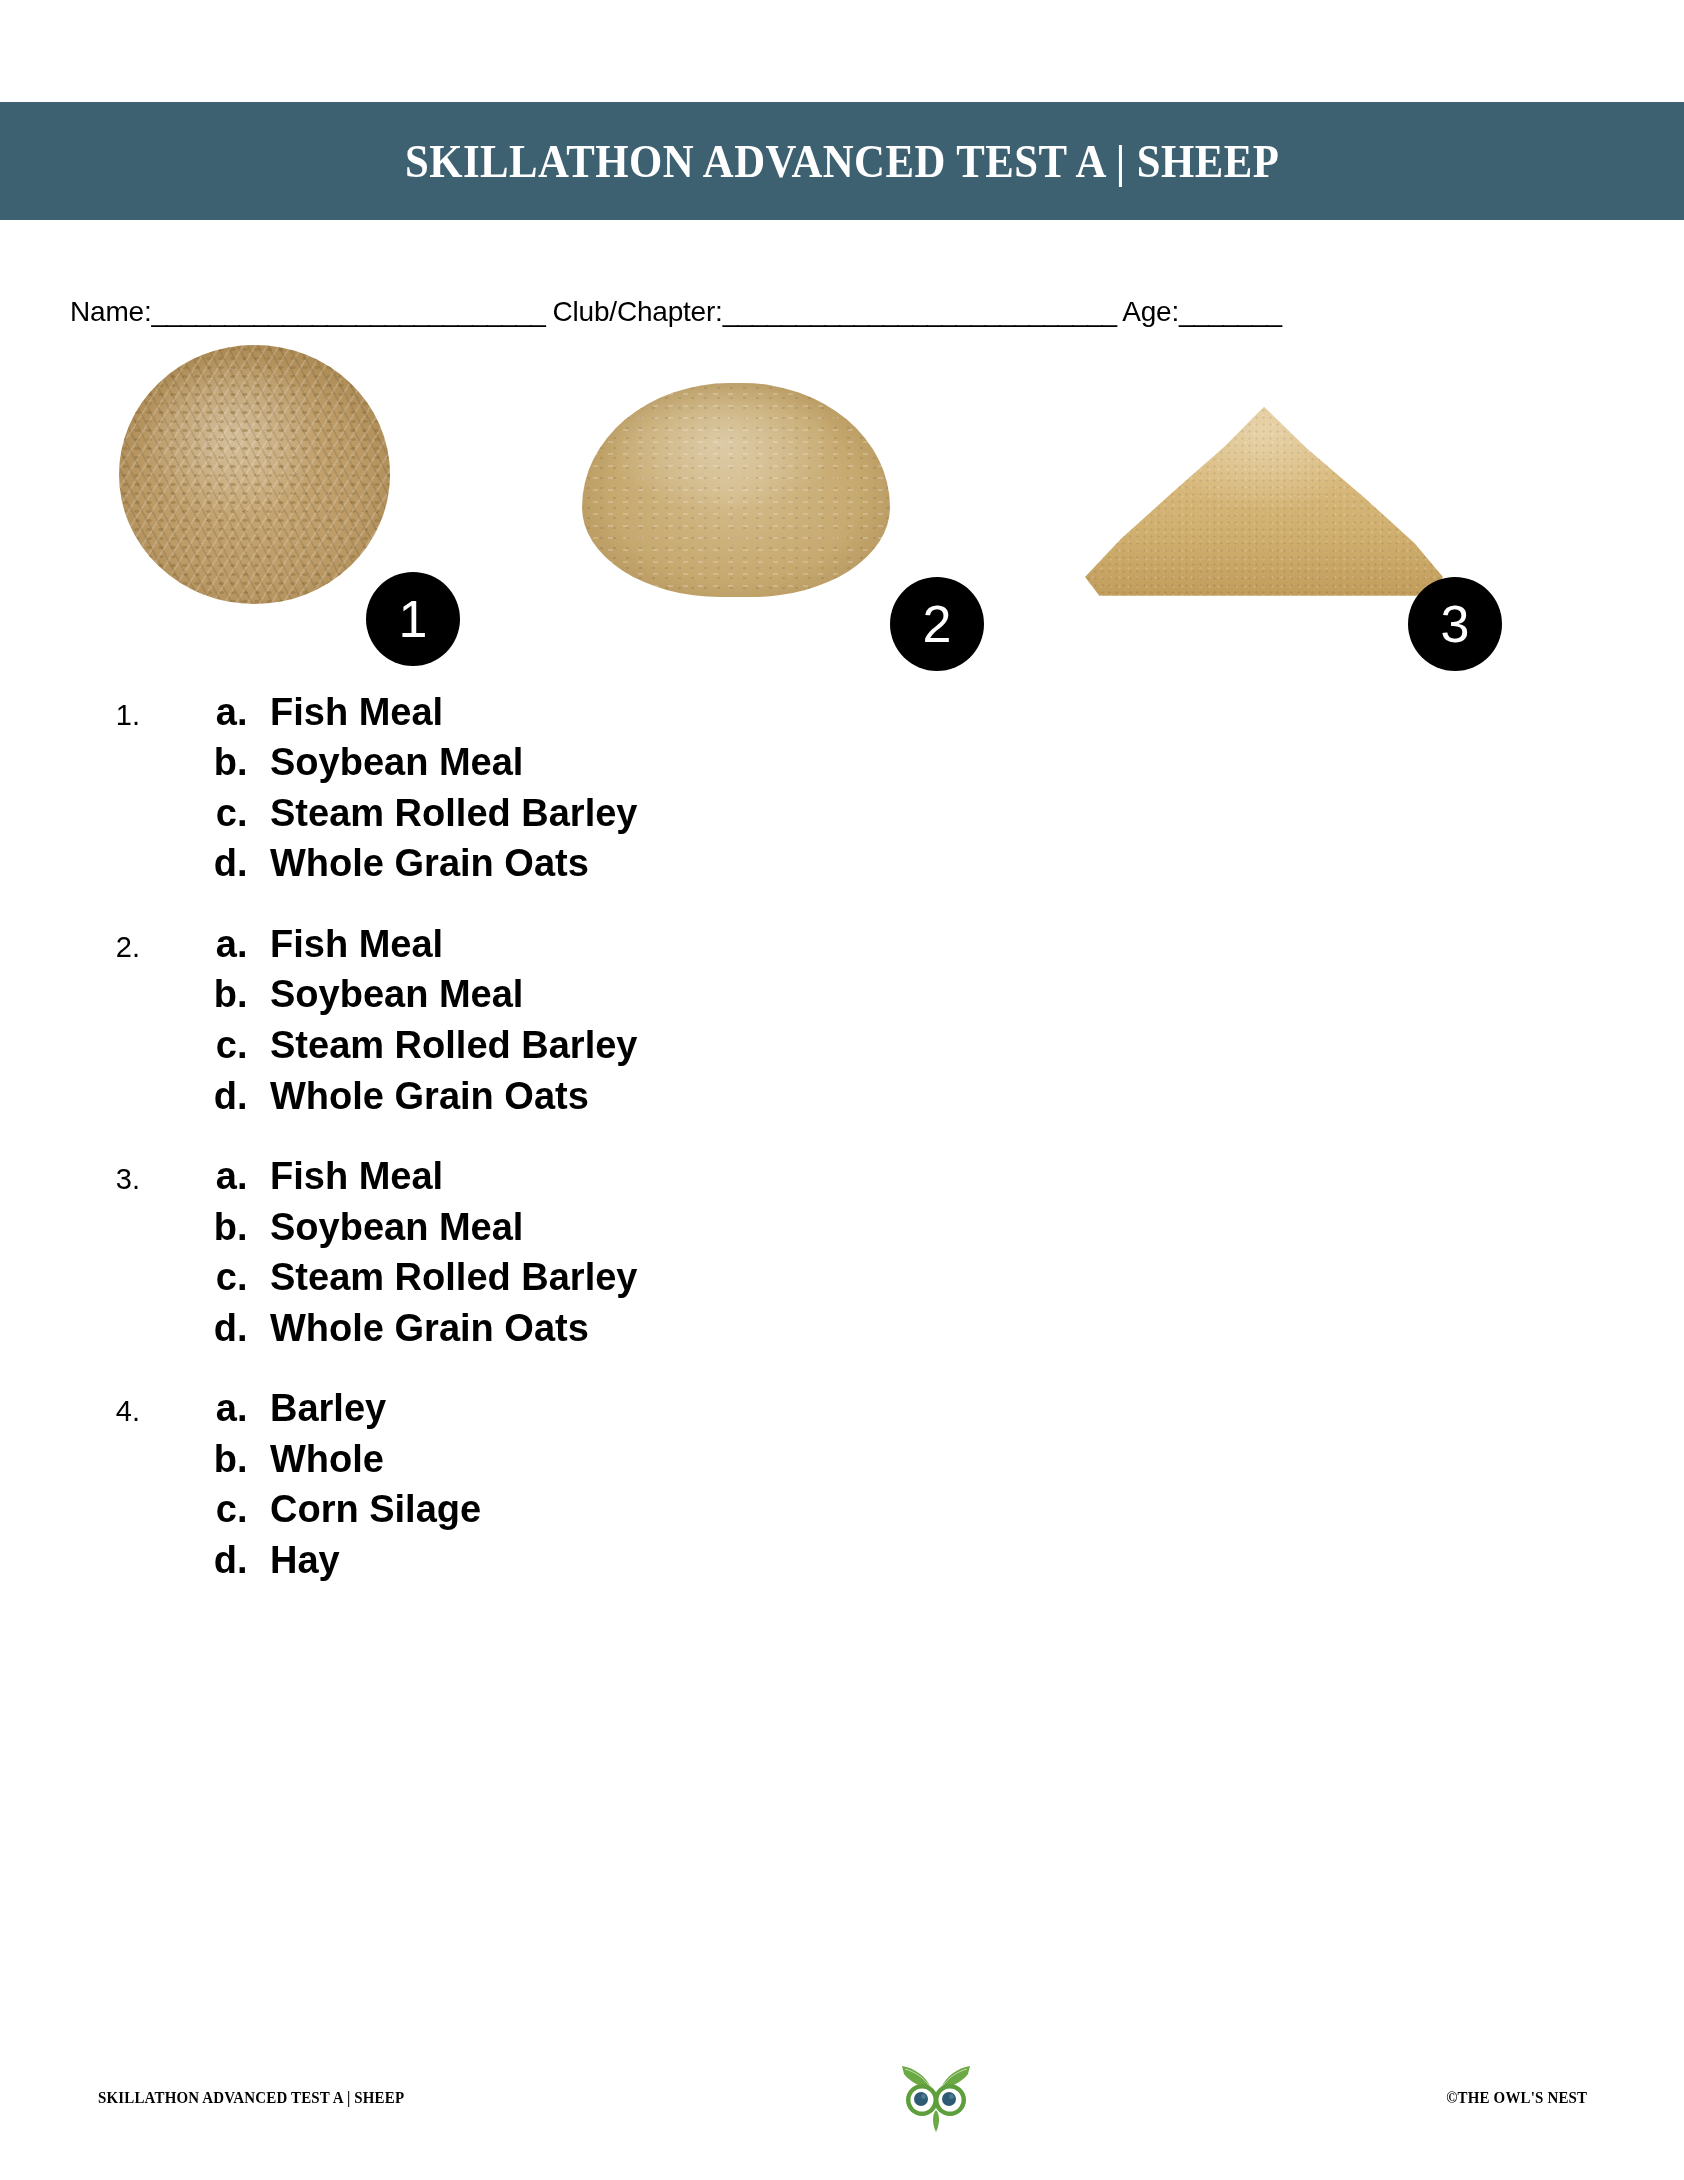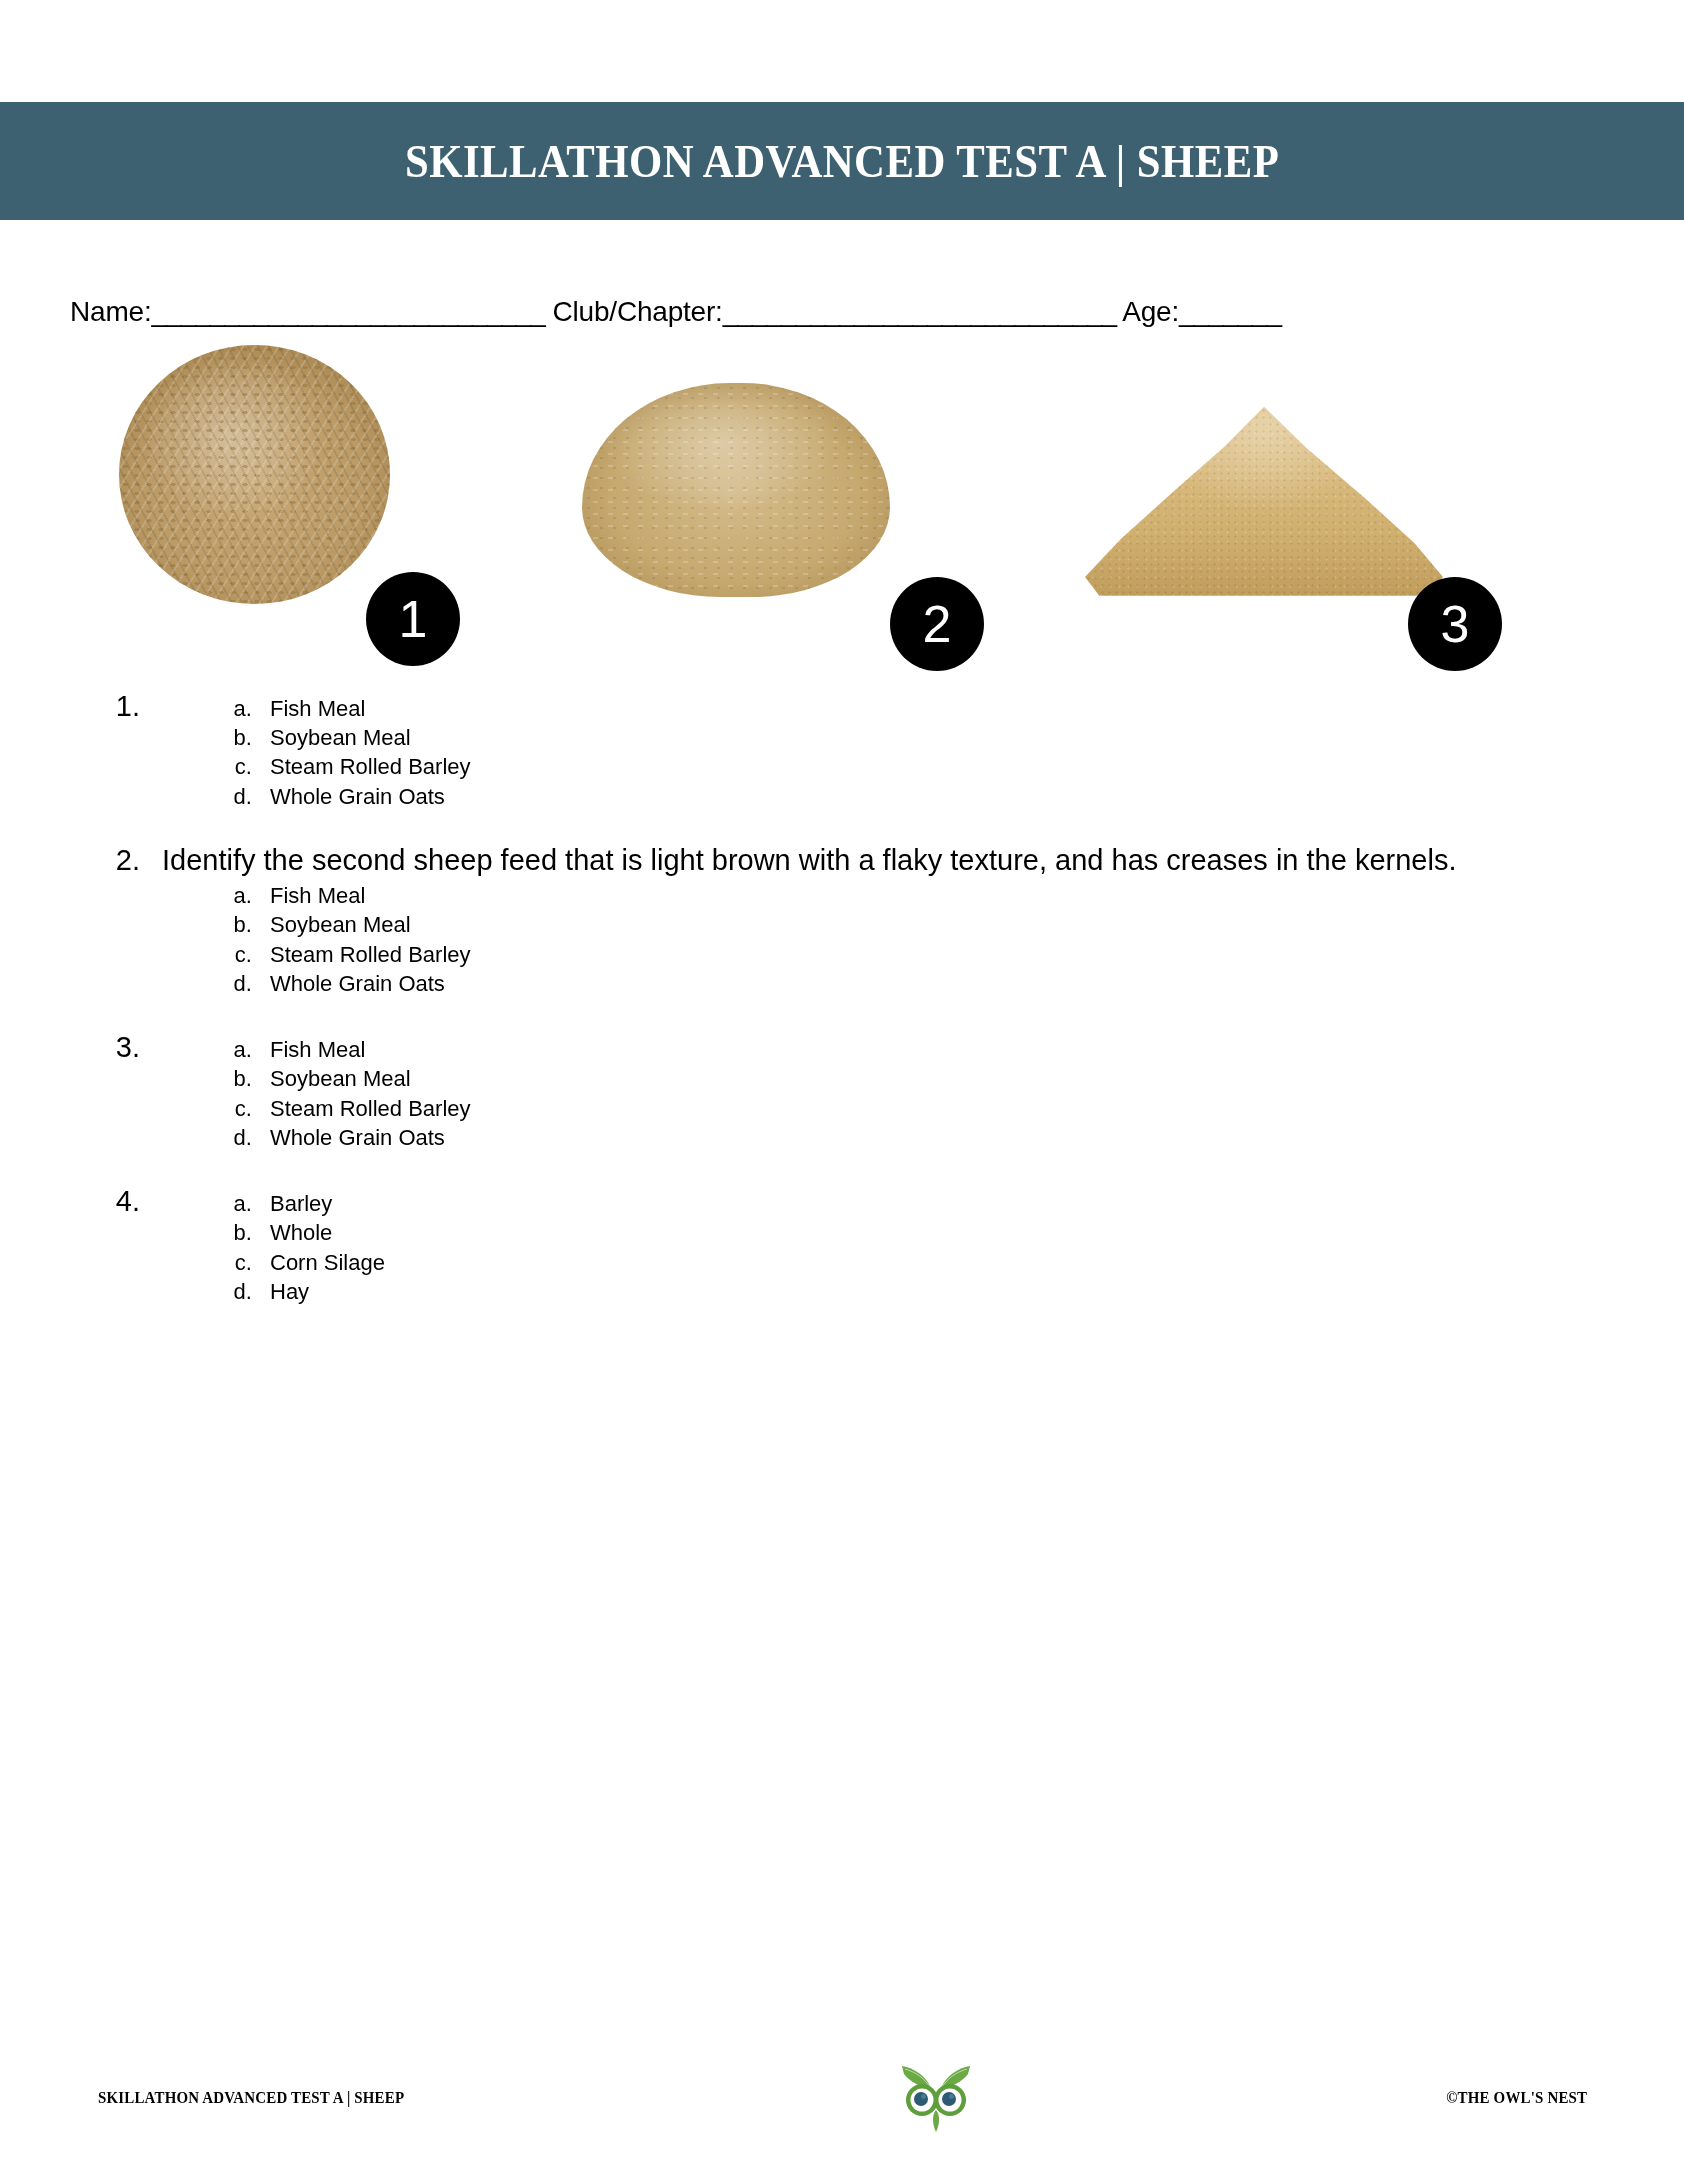--- a/index.html
+++ b/index.html
@@ -168,22 +168,23 @@
   ol.q-list > li {
     margin-bottom: 30px;
     padding-left: 14px;
   }
   ol.q-list > li::marker { font-size: 29px; }
   .q-text { display: block; }
   ol.opt-list {
     list-style-type: lower-alpha;
     margin: 2px 0 0 0;
     padding-left: 96px;
-    font-size: 22px;
+    font-size: 38px;
     line-height: 1.33;
+    font-weight: bold;
   }
   ol.opt-list > li { padding-left: 12px; }
 
   
   .footer {
     position: absolute;
     left: 0;
     top: 2050px;
     width: 1685px;
     height: 95px;
@@ -257,21 +258,20 @@
       <li>
         <ol class="opt-list">
           <li>Fish Meal</li>
           <li>Soybean Meal</li>
           <li>Steam Rolled Barley</li>
           <li>Whole Grain Oats</li>
         </ol>
       </li>
 
       <li>
-        <span class="q-text">Identify the second sheep feed that is light brown with a flaky texture, and has creases in the kernels.</span>
         <ol class="opt-list">
           <li>Fish Meal</li>
           <li>Soybean Meal</li>
           <li>Steam Rolled Barley</li>
           <li>Whole Grain Oats</li>
         </ol>
       </li>
 
       <li>
         <ol class="opt-list">

